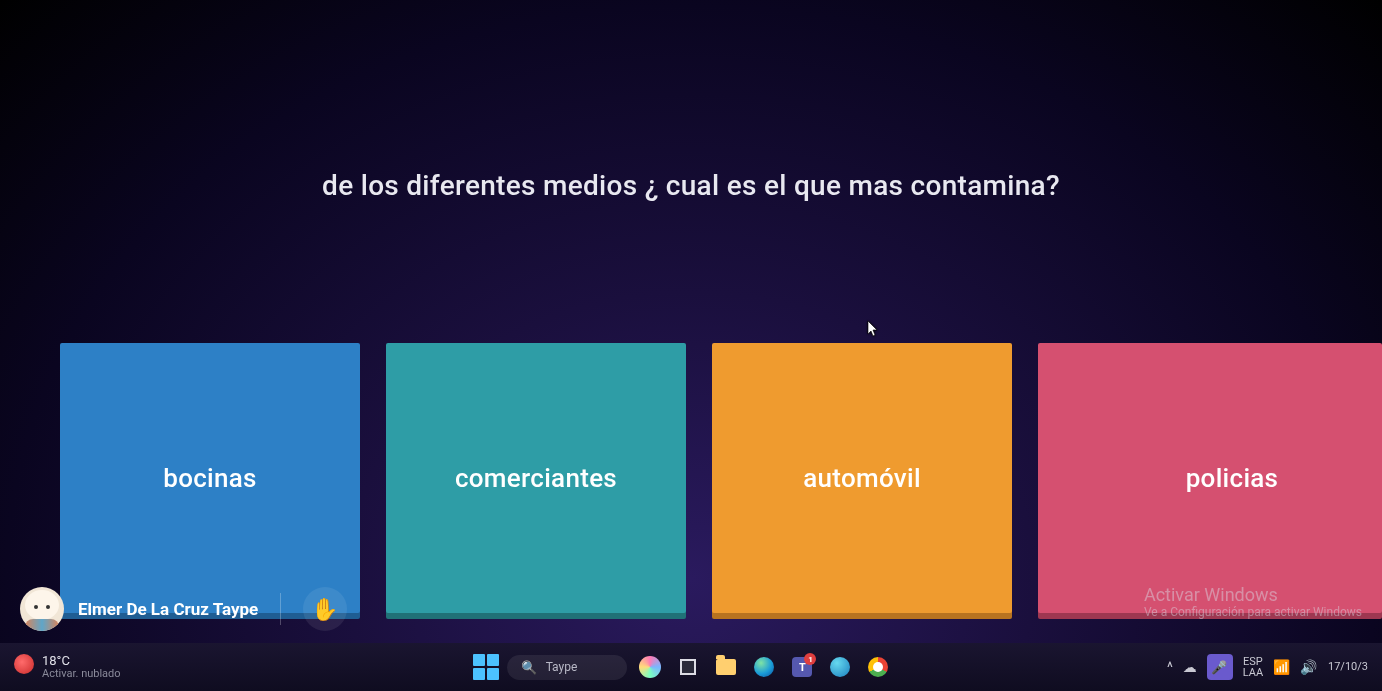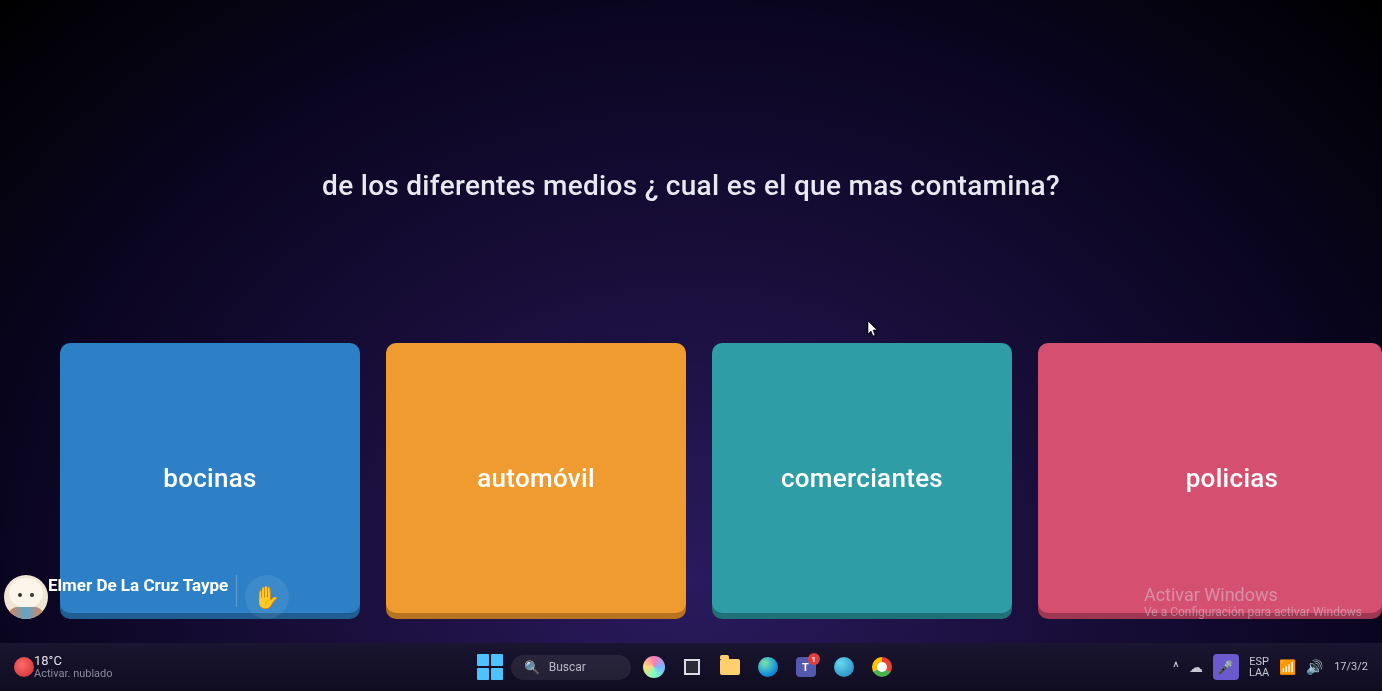--- a/index.html
+++ b/index.html
@@ -32,21 +32,21 @@
       letter-spacing: 0.3px;
     }
     .answers-row {
       display: flex;
       gap: 26px;
       padding: 0 10px 30px 10px;
       height: 300px;
     }
     .answer-card {
       flex: 1;
-      border-radius: 10px;
+      border-radius: 2px;
       display: flex;
       align-items: center;
       justify-content: center;
       color: #ffffff;
       font-size: 26px;
       font-weight: 500;
       cursor: pointer;
       box-shadow: 0 6px 0 rgba(0,0,0,0.25);
       position: relative;
       letter-spacing: 0.3px;
@@ -55,22 +55,23 @@
     .answer-teal   { background: #2e9da6; box-shadow: 0 6px 0 #207177; }
     .answer-orange { background: #ef9b2f; box-shadow: 0 6px 0 #b87320; }
     .answer-pink   { background: #d55070; box-shadow: 0 6px 0 #9e3751; min-width:0;padding-left:44px; }
     .answers-row .answer-card:last-child { margin-right: -60px; }
 
     .player-bar {
       position: absolute;
       left: 0; right: 0; bottom: 48px;
       height: 68px;
       display: flex;
-      align-items: flex-start;
-      padding: 0 4px;
+      align-items: center;
+      padding: 0 20px;
+      gap: 14px;
     }
     .avatar {
       width: 44px; height: 44px;
       border-radius: 50%;
       background: #f1e6d6;
       display: flex;
       align-items: flex-start;
       justify-content: center;
       overflow: hidden;
       position: relative;
@@ -121,21 +122,21 @@
       position: absolute;
       left: 0; right: 0; bottom: 0;
       height: 48px;
       background: linear-gradient(180deg, #1a1530 0%, #0f0c20 100%);
       display: flex;
       align-items: center;
       color: #d8d8e2;
       font-size: 12px;
     }
     .tb-left {
-      display: flex; align-items: center; 
+      display: flex; align-items: flex-start; gap: 8px;
       padding-left: 14px;
       min-width: 200px;
     }
     .weather-icon {
       width: 20px; height: 20px; border-radius: 50%;
       background: radial-gradient(circle at 40% 40%, #ff6b6b, #c92a2a);
       position: relative;
     }
     .weather-text { display: flex; flex-direction: column; line-height: 1.1; }
     .weather-text .temp { font-size: 13px; color: #e0e0e8; }
@@ -209,25 +210,25 @@
 <div class="quiz-app">
 
   <div class="question-area">
     <div class="question-text">de los diferentes medios ¿ cual es el que mas contamina?</div>
   </div>
 
   <div class="answers-row">
     <div class="answer-card answer-blue">
       <span>bocinas</span>
     </div>
+    <div class="answer-card answer-teal">
+      <span>comerciantes</span>
+    </div>
     <div class="answer-card answer-orange">
       <span>automóvil</span>
-    </div>
-    <div class="answer-card answer-teal">
-      <span>comerciantes</span>
     </div>
     <div class="answer-card answer-pink">
       <span>policias</span>
     </div>
   </div>
 
 </div>
 
 <div class="player-bar">
   <div class="avatar">
@@ -263,21 +264,21 @@
 
   <div class="tb-center">
     <div class="start-btn">
       <span></span>
         <span></span>
         <span></span>
         <span></span>
     </div>
     <div class="search-pill">
       <span class="mag">🔍</span>
-      <span>Buscar</span>
+      <span>Taype</span>
     </div>
     <div class="tb-icon">
         <div class="ico-copilot"></div>
       </div>
     <div class="tb-icon">
         <div class="ico-square"></div>
       </div>
     <div class="tb-icon">
         <div class="ico-folder"></div>
       </div>
@@ -302,16 +303,16 @@
         <span>🎤</span>
       </div>
     <div class="lang">
       <span>ESP</span>
       <span>LAA</span>
     </div>
     <span class="tray-icon">📶</span>
     <span class="tray-icon">🔊</span>
     <div class="clock">
       <span></span>
-      <span>17/3/2</span>
+      <span>17/10/3</span>
     </div>
   </div>
 </div>
 
 </body></html>

